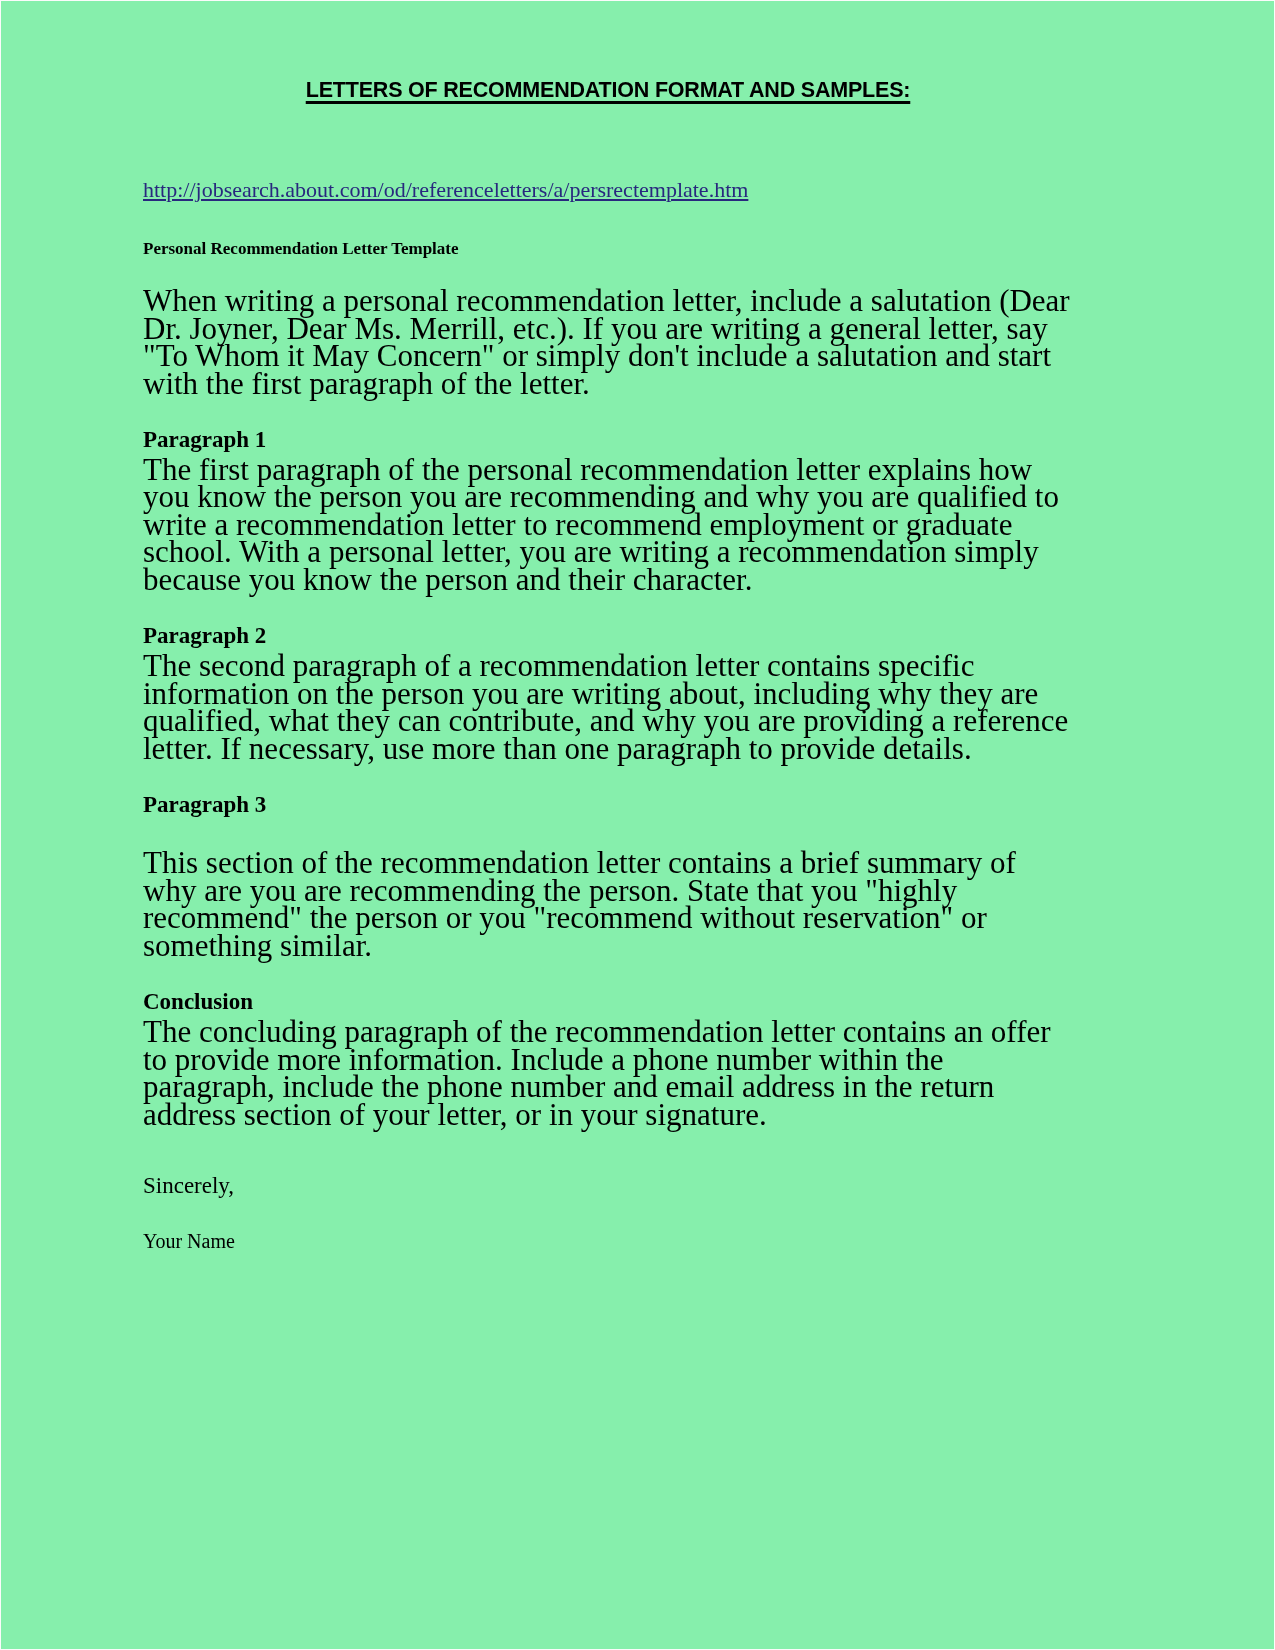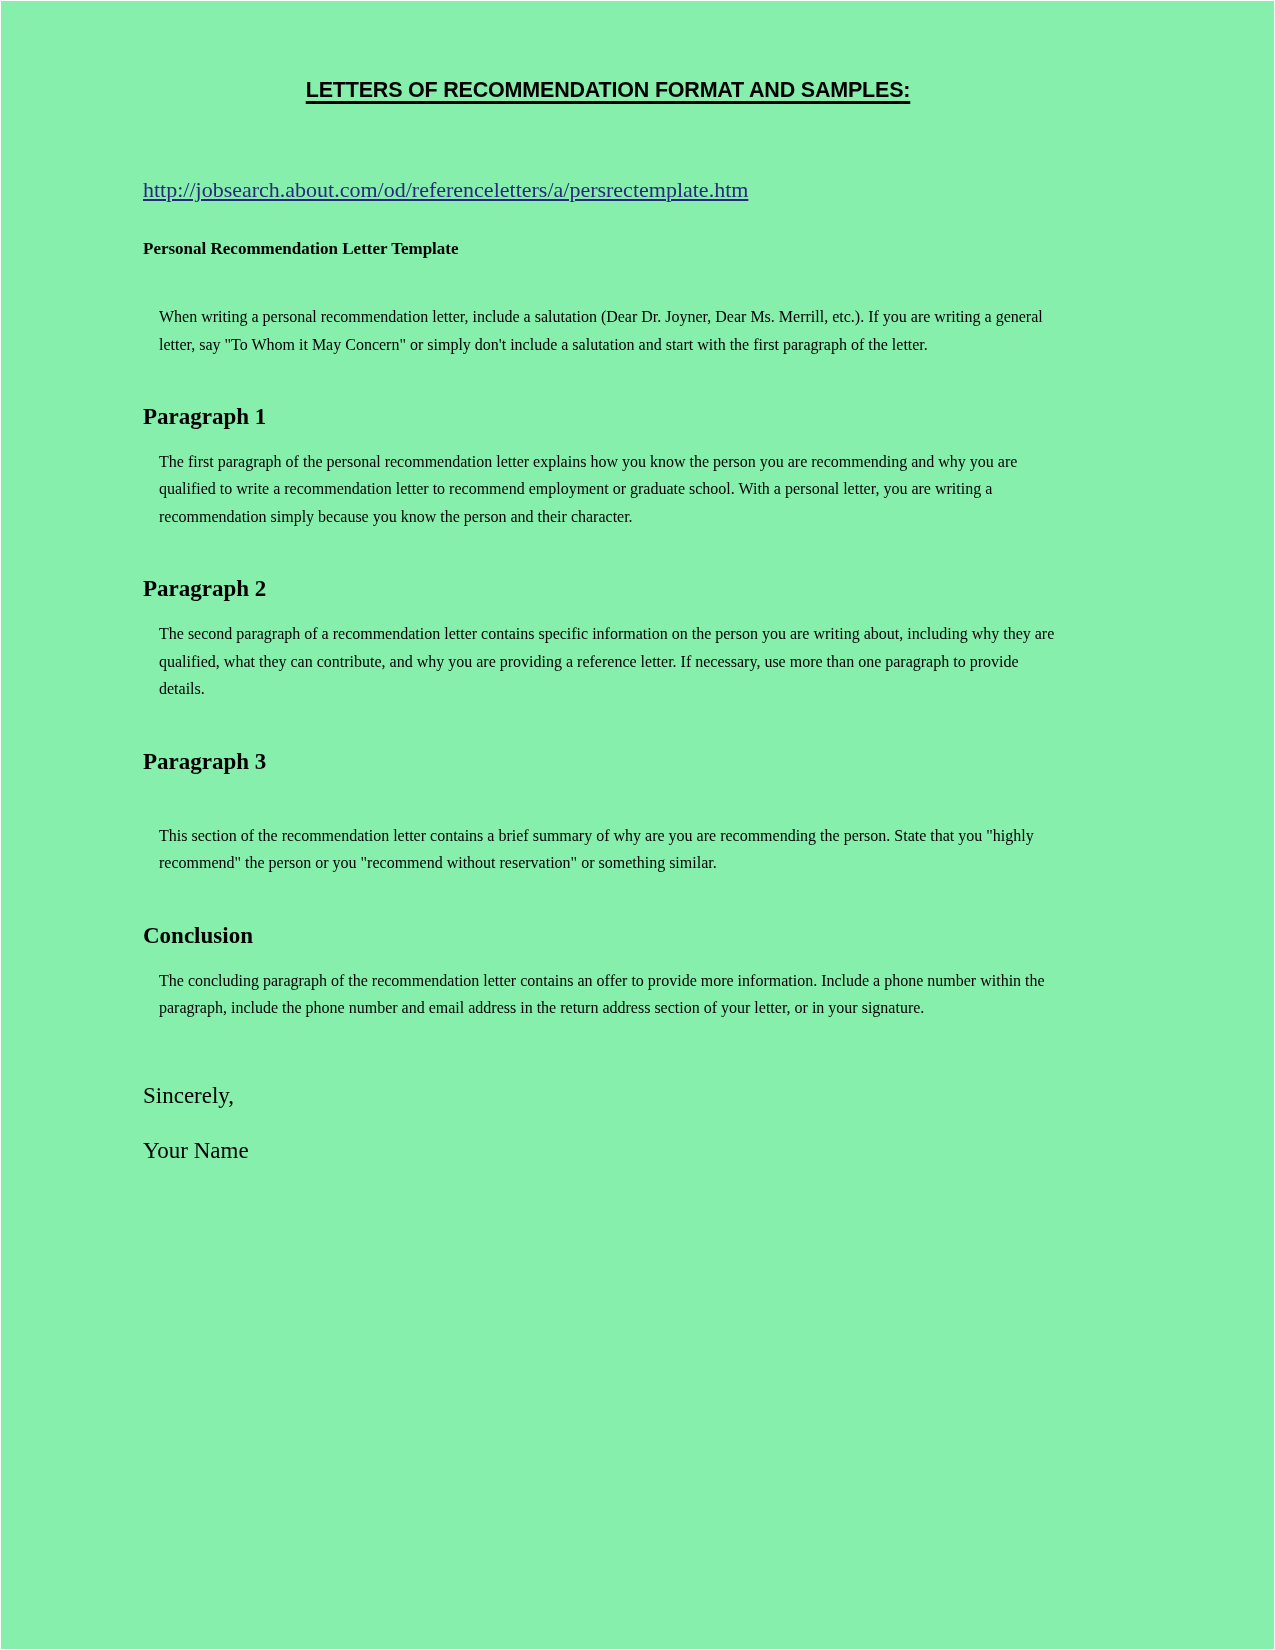--- a/index.html
+++ b/index.html
@@ -91,37 +91,37 @@
   }
 
   .section-heading {
     margin: 0 0 1px 0;
     font-weight: bold;
     font-size: 23px;
     line-height: 1.3;
   }
 
   .section-body {
-    margin: 16px;
-    font-size: 16px;
+    margin: 0;
+    font-size: 31px;
     line-height: 27.5px;
     text-align: left;
   }
 
   .closing {
     margin: 0;
     padding-top: 44px;
     font-size: 23px;
     line-height: 27.5px;
   }
 
   .signature {
     margin: 0;
     padding-top: 28px;
-    font-size: 23px;
+    font-size: 20px;
     line-height: 27.5px;
   }
   .signature .sig-line {
     display: block;
   }
 </style>
 </head>
 <body>
 
 <div class="page">

